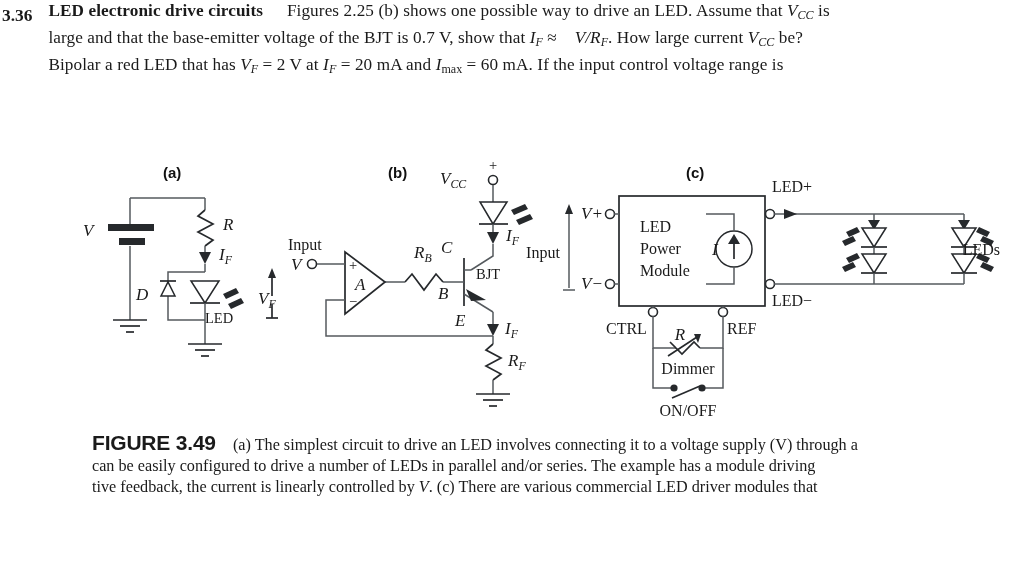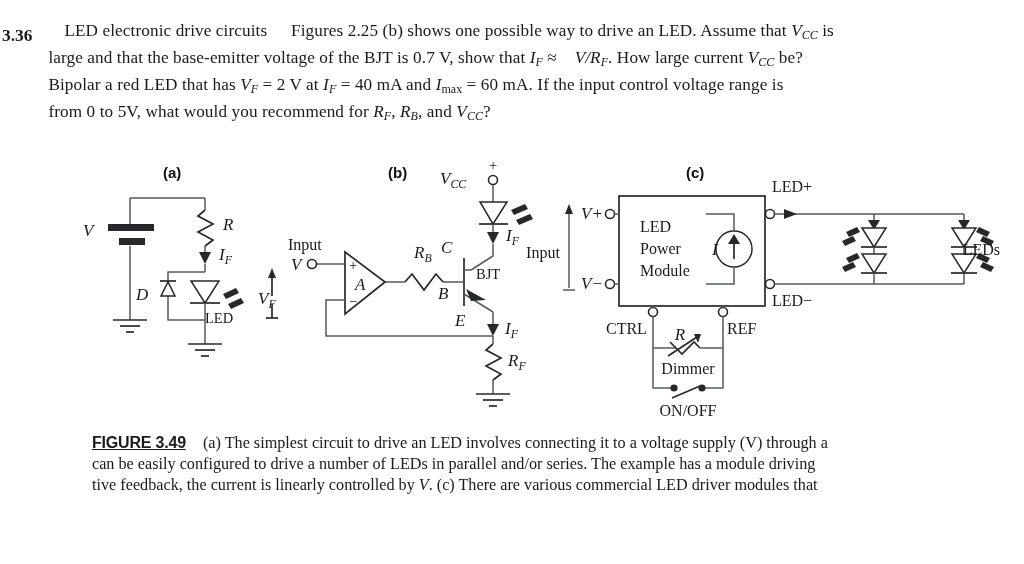--- a/index.html
+++ b/index.html
@@ -13,41 +13,40 @@
     position: relative;
     font-family: "Liberation Serif", "DejaVu Serif", serif;
     color: #1a1a1a;
     overflow: hidden;
   }
 
   
   #problem {
     position: absolute;
     left: 0px;
-    top: 20px;
+    top: 0;
     width: 824px;
   }
   .prob-row {
     display: block;
     white-space: nowrap;
     font-size: 17.2px;
     line-height: 22.6px;
     letter-spacing: 0.1px;
   }
   .prob-num {
     position: absolute;
     left: 2px;
     top: 4px;
     font-weight: bold;
     font-size: 17.4px;
     line-height: 22.6px;
   }
   .prob-title {
-    font-weight: normal;
-    margin-left: 16px;
+    font-weight: bold;
   }
   .prob-indent { display: inline-block; width: 44px; }
   .gap-sm { display: inline-block; width: 9px; }
   .gap-md { display: inline-block; width: 15px; }
 
   i.v { font-style: italic; }
   .sub {
     font-size: 0.70em;
     vertical-align: -0.28em;
     font-style: italic;
@@ -128,23 +127,22 @@
     left: 92px;
     top: 432px;
     width: 872px;
     font-size: 16.2px;
     line-height: 21.2px;
   }
   .cap-row { white-space: nowrap; display: block; }
   .cap-head {
     font-family: "Liberation Sans", "DejaVu Sans", sans-serif;
     font-weight: bold;
-    font-size: 16px;
+    font-size: 21px;
     letter-spacing: -0.2px;
-    text-decoration: underline;
   }
 </style>
 </head>
 <body>
 
 <div id="problem">
   <span class="prob-num">3.36</span>
 
   <span class="prob-row">
     <span class="prob-indent"></span>
@@ -165,32 +163,25 @@
     <i class="v">V</i><span class="sub">CC</span>
     <span>be?</span>
   </span>
 
   <span class="prob-row">
     <span class="prob-indent"></span>
     <span>Bipolar a red LED that has</span>
     <i class="v">V</i><span class="sub">F</span>
     <span>= 2 V at</span>
     <i class="v">I</i><span class="sub">F</span>
-    <span>= 40 mA and</span>
+    <span>= 20 mA and</span>
     <i class="v">I</i><span class="subr">max</span>
     <span>= 60 mA. If the input control voltage range is</span>
   </span>
 
-  <span class="prob-row">
-    <span class="prob-indent"></span>
-    <span>from 0 to 5V, what would you recommend for</span>
-    <i class="v">R</i><span class="sub">F</span><span>,</span>
-    <i class="v">R</i><span class="sub">B</span><span>, and</span>
-    <i class="v">V</i><span class="sub">CC</span><span>?</span>
-  </span>
 </div>
 
 <div id="figure">
 <svg width="1024" height="278" viewBox="0 0 1024 278" xmlns="http://www.w3.org/2000/svg">
 
   <defs>
     <marker id="arrowDown" markerWidth="10" markerHeight="10" refX="5" refY="5" orient="auto">
       <path d="M1,2 L9,2 L5,9 Z" class="solid"></path>
     </marker>
   </defs>

